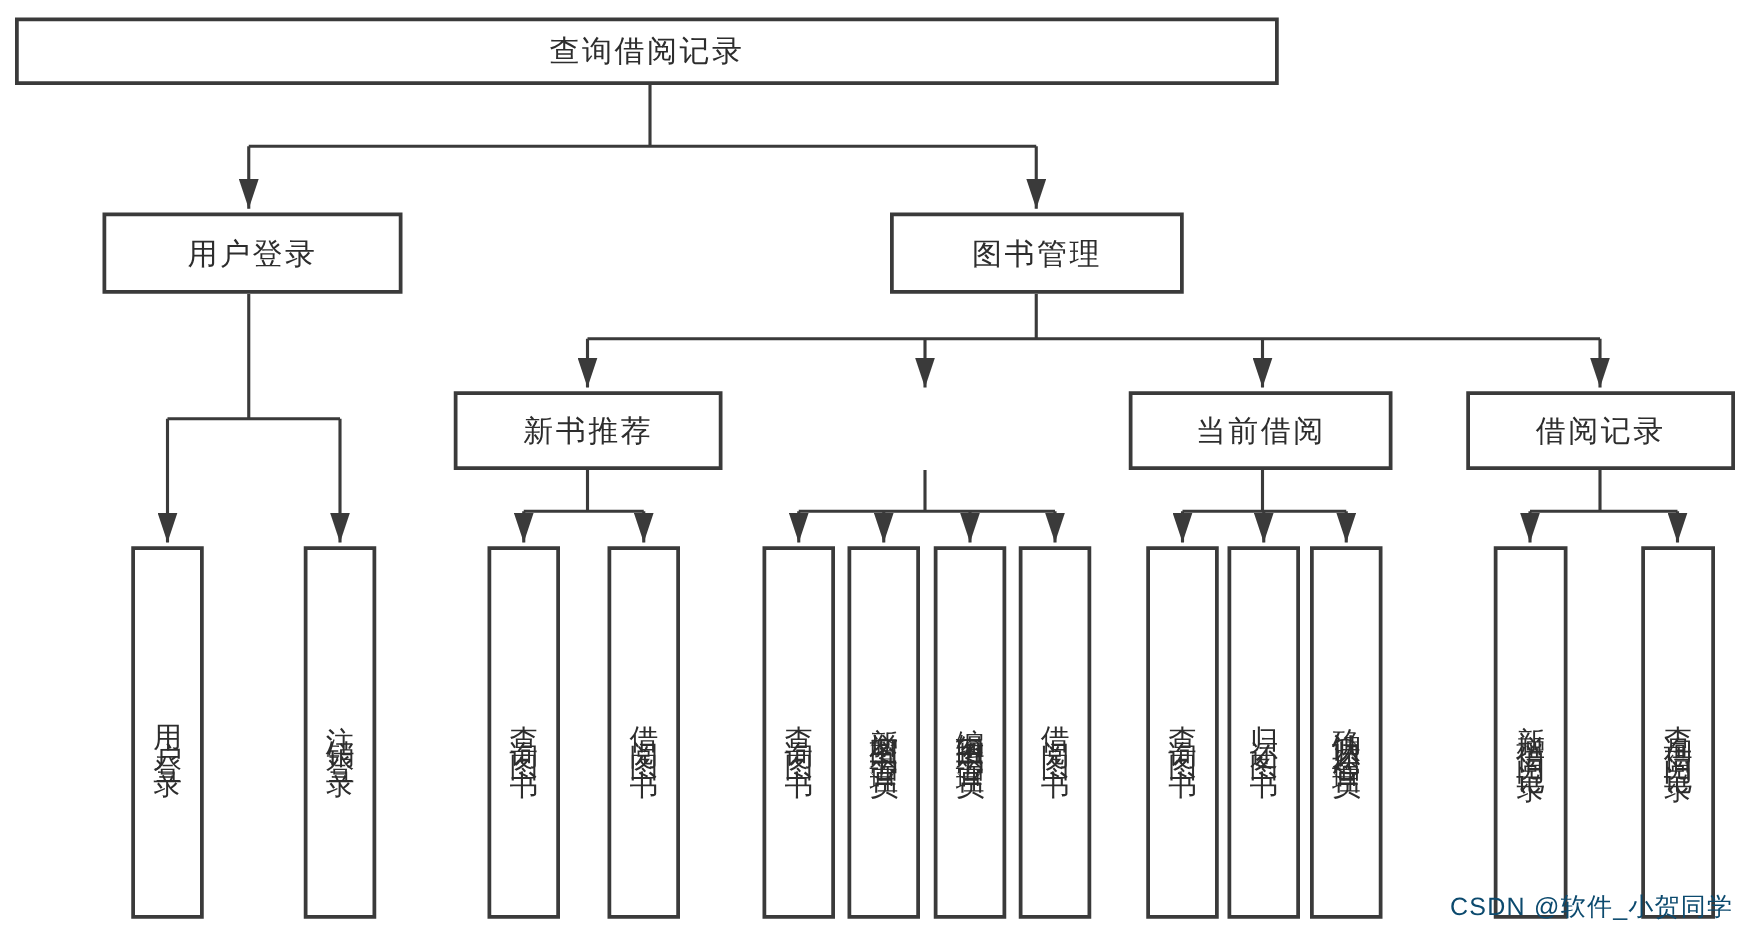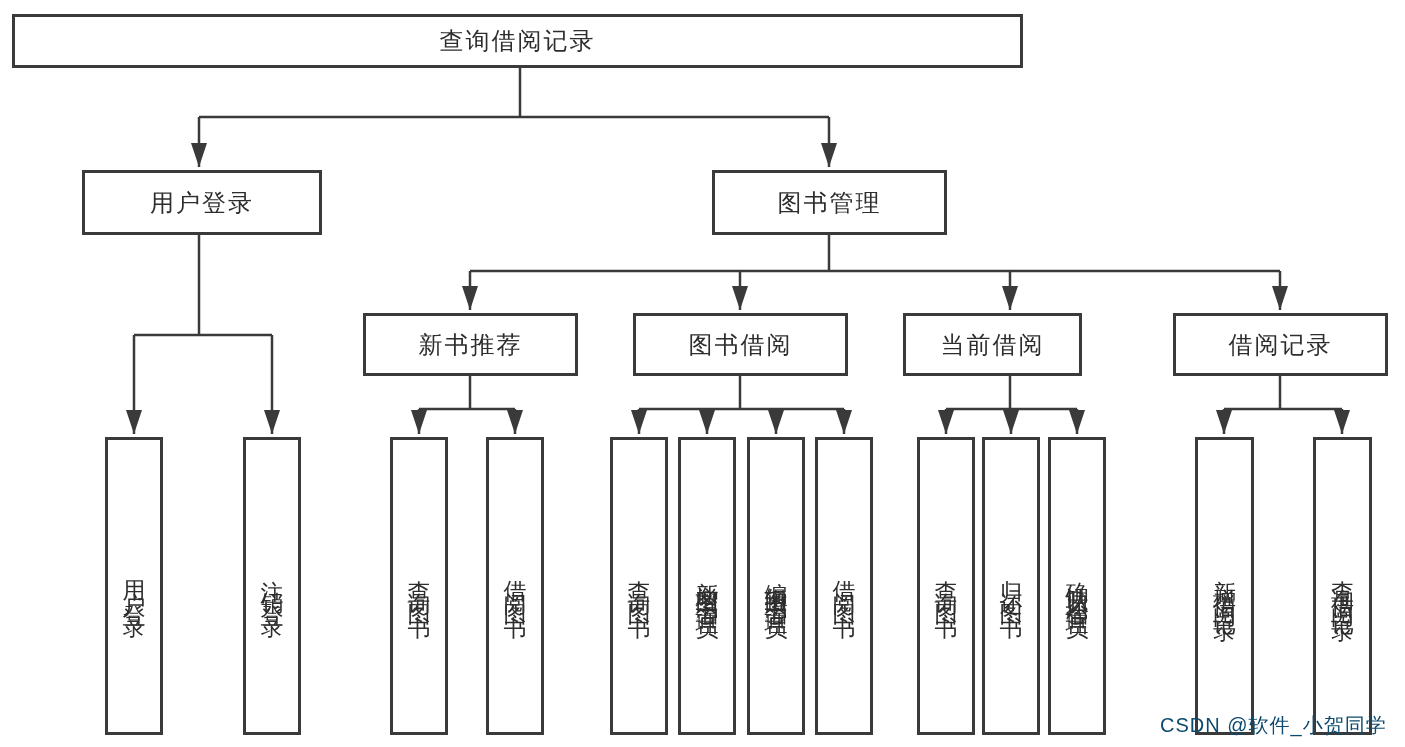--- a/index.html
+++ b/index.html
@@ -39,21 +39,21 @@
   }
   .leaf.mid   .vtxt { letter-spacing: 8px; }
   .leaf.tight .vtxt { letter-spacing: 5px; }
 
   
   #b-root { left: 12px;  top: 14px;  width: 1011px; height: 54px; }
   #b-user { left: 82px;  top: 170px; width: 240px;  height: 65px; }
   #b-mgmt { left: 712px; top: 170px; width: 235px;  height: 65px; }
   #b3-0 { left: 363px;  top: 313px; width: 215px; height: 63px; }
   #b3-1 { left: 633px;  top: 313px; width: 215px; height: 63px; }
-  #b3-2 { left: 903px;  top: 313px; width: 179px; height: 63px; }
+  #b3-2 { left: 903px;  top: 313px; width: 211px; height: 63px; }
   #b3-3 { left: 1173px; top: 313px; width: 215px; height: 63px; }
 
   #lf-a1 { left: 105px; }
   #lf-a2 { left: 243px; }
   #lf-b1 { left: 390px; }
   #lf-b2 { left: 486px; }
   #lf-c1 { left: 610px; }
   #lf-c2 { left: 678px; }
   #lf-c3 { left: 747px; }
   #lf-c4 { left: 815px; }
@@ -127,21 +127,20 @@
       <path d="M1342,409 V434" marker-end="url(#arrow)"></path>
     </g>
   </svg>
 
   <div class="node hnode" id="b-root">查询借阅记录</div>
 
   <div class="node hnode" id="b-user">用户登录</div>
   <div class="node hnode" id="b3-0">新书推荐</div>
 
   <div class="node hnode" id="b-mgmt">图书管理</div>
-  <div class="node hnode" id="b3-1">图书借阅</div>
   <div class="node hnode" id="b3-2">当前借阅</div>
   <div class="node hnode" id="b3-3">借阅记录</div>
 
   <div class="node leaf" id="lf-a1">
     <span class="vtxt">用户登录</span>
   </div>
   <div class="node leaf" id="lf-a2">
     <span class="vtxt">注销登录</span>
   </div>
 

